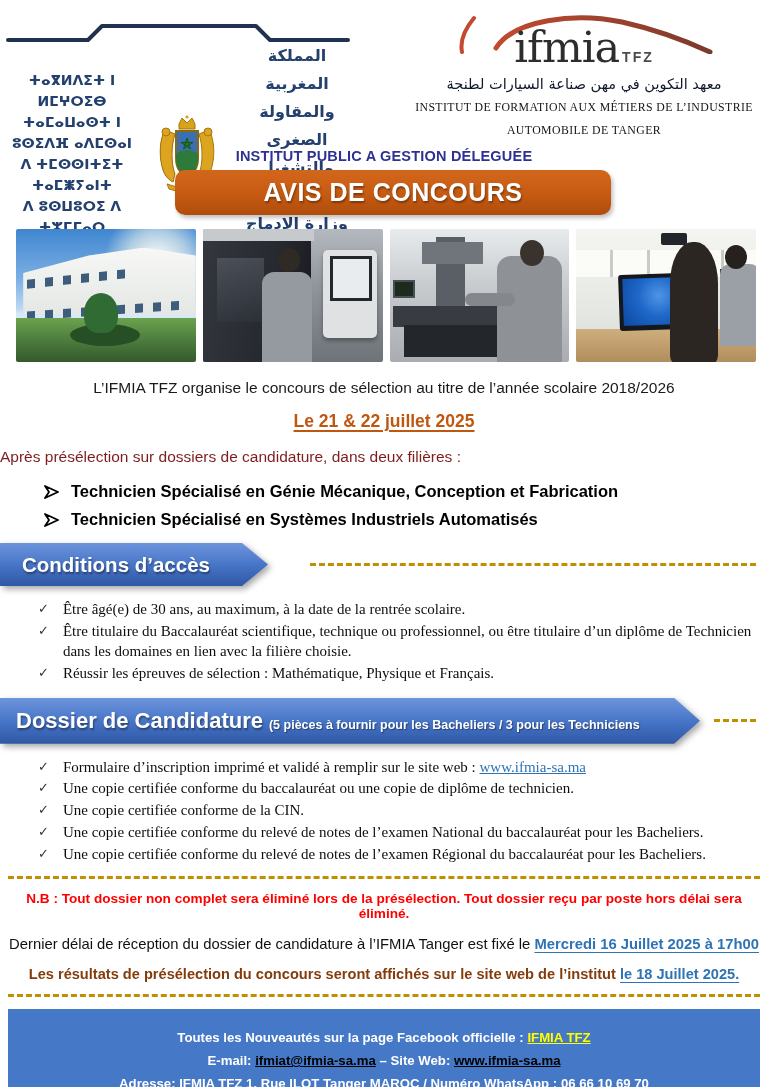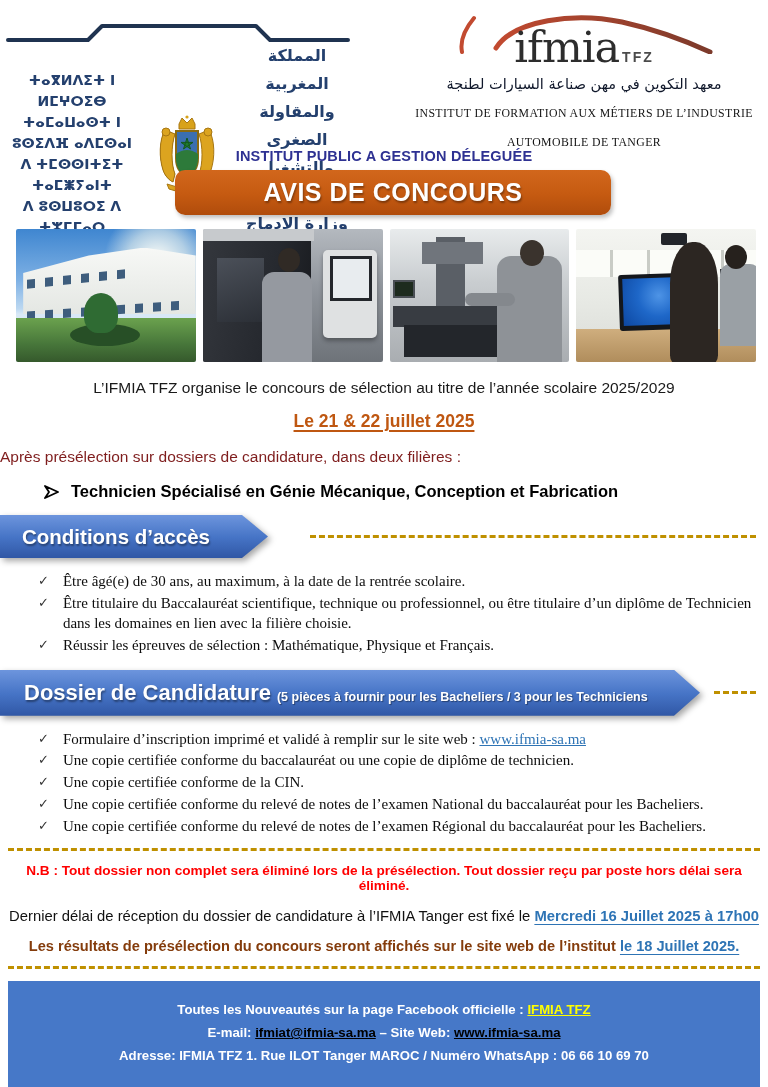--- a/index.html
+++ b/index.html
@@ -37,21 +37,21 @@
   .logo-suffix{
     font-family:"Liberation Sans", sans-serif; font-weight:bold; font-size:14px;
     color:#4b4b4b; letter-spacing:2px; margin-left:3px;
   }
   .arabic-inst{
     margin-top:4px; font-family:"DejaVu Sans", sans-serif;
     font-size:14.5px; color:#0f172a;
   }
   .inst-line{
     font-family:"Liberation Serif", serif; font-size:11.8px; color:#141414;
-    letter-spacing:.4px; line-height:1.25; margin-top:14px;
+    letter-spacing:.4px; line-height:1.25; margin-top:8px;
   }
 
   
   .pub-title{
     text-align:center; color:#2e3192; font-weight:bold; font-size:14.5px;
     margin:8px 0 6px; letter-spacing:.2px;
   }
   .avis-banner{
     position:relative; width:436px; height:45px; margin:2px auto 0 175px;
     background:linear-gradient(180deg,#d2671c 0%,#c55a11 55%,#b04c0c 100%);
@@ -145,21 +145,21 @@
 
   
   .section-row{ display:flex; align-items:center; margin:14px 12px 0 0; }
   .banner-wrap{ filter:drop-shadow(3px 3px 3px rgba(0,0,0,.35)); }
   .banner-arrow{
     clip-path:polygon(0 0,calc(100% - 26px) 0,100% 50%,calc(100% - 26px) 100%,0 100%);
     background:linear-gradient(180deg,#6d95dd 0%,#4674c6 52%,#3057a5 100%);
     color:#fff; font-weight:bold; display:flex; align-items:center;
   }
   .banner-small{ width:268px; height:43px; padding-left:22px; font-size:20.5px; }
-  .banner-large{ width:700px; height:46px; padding-left:24px; font-size:22px; }
+  .banner-large{ width:700px; height:46px; padding-left:16px; font-size:22px; }
   .banner-arrow .t{ text-shadow:1px 2px 2px rgba(0,0,0,.4); }
   .banner-arrow .st{ font-size:12.5px; margin-left:6px; padding-top:8px;
     text-shadow:1px 1px 1px rgba(0,0,0,.4); }
   .dashes{ flex:1; border-top:3px dashed #bf9000; margin-left:42px; }
   .dashes-short{ flex:1; border-top:3px dashed #bf9000; margin-left:14px; }
 
   
   .checklist{ list-style:none; margin:13px 14px 0 38px; }
   .checklist li{ display:flex; gap:14px; line-height:1.38; margin-bottom:1px;
     font-family:"Liberation Serif", serif; font-size:15px; color:#0d0d0d; }
@@ -288,30 +288,36 @@
       <div class="desk"></div>
       <div class="mon2"></div>
       <div class="mon"></div>
       <div class="scr"></div>
       <div class="girl"></div>
       <div class="guy"></div>
       <div class="ghead"></div>
     </figure>
   </div>
 
-  <p class="intro">L’IFMIA TFZ organise le concours de sélection au titre de l’année scolaire 2025/2029</p>
+  <p class="intro">L’IFMIA TFZ organise le concours de sélection au titre de l’année scolaire 2018/2026</p>
   <p class="dates"><span>Le 21 &amp; 22 juillet 2025</span></p>
   <p class="intro2">Après présélection sur dossiers de candidature, dans deux filières :</p>
 
   <div class="tracks">
     <div class="track">
       <svg width="15" height="14" viewBox="0 0 15 14">
           <path d="M1 1 L14 7 L1 13 L5 7 Z" fill="none" stroke="#000" stroke-width="1.8" stroke-linejoin="round"></path>
         </svg>
       <span class="txt">Technicien Spécialisé en Génie Mécanique, Conception et Fabrication</span>
+    </div>
+    <div class="track">
+      <svg width="15" height="14" viewBox="0 0 15 14">
+          <path d="M1 1 L14 7 L1 13 L5 7 Z" fill="none" stroke="#000" stroke-width="1.8" stroke-linejoin="round"></path>
+        </svg>
+      <span class="txt">Technicien Spécialisé en Systèmes Industriels Automatisés</span>
     </div>
   </div>
 
   <div class="section-row">
     <div class="banner-wrap">
       <div class="banner-arrow banner-small">
         <span class="t">Conditions d’accès</span>
       </div>
     </div>
     <div class="dashes"></div>

